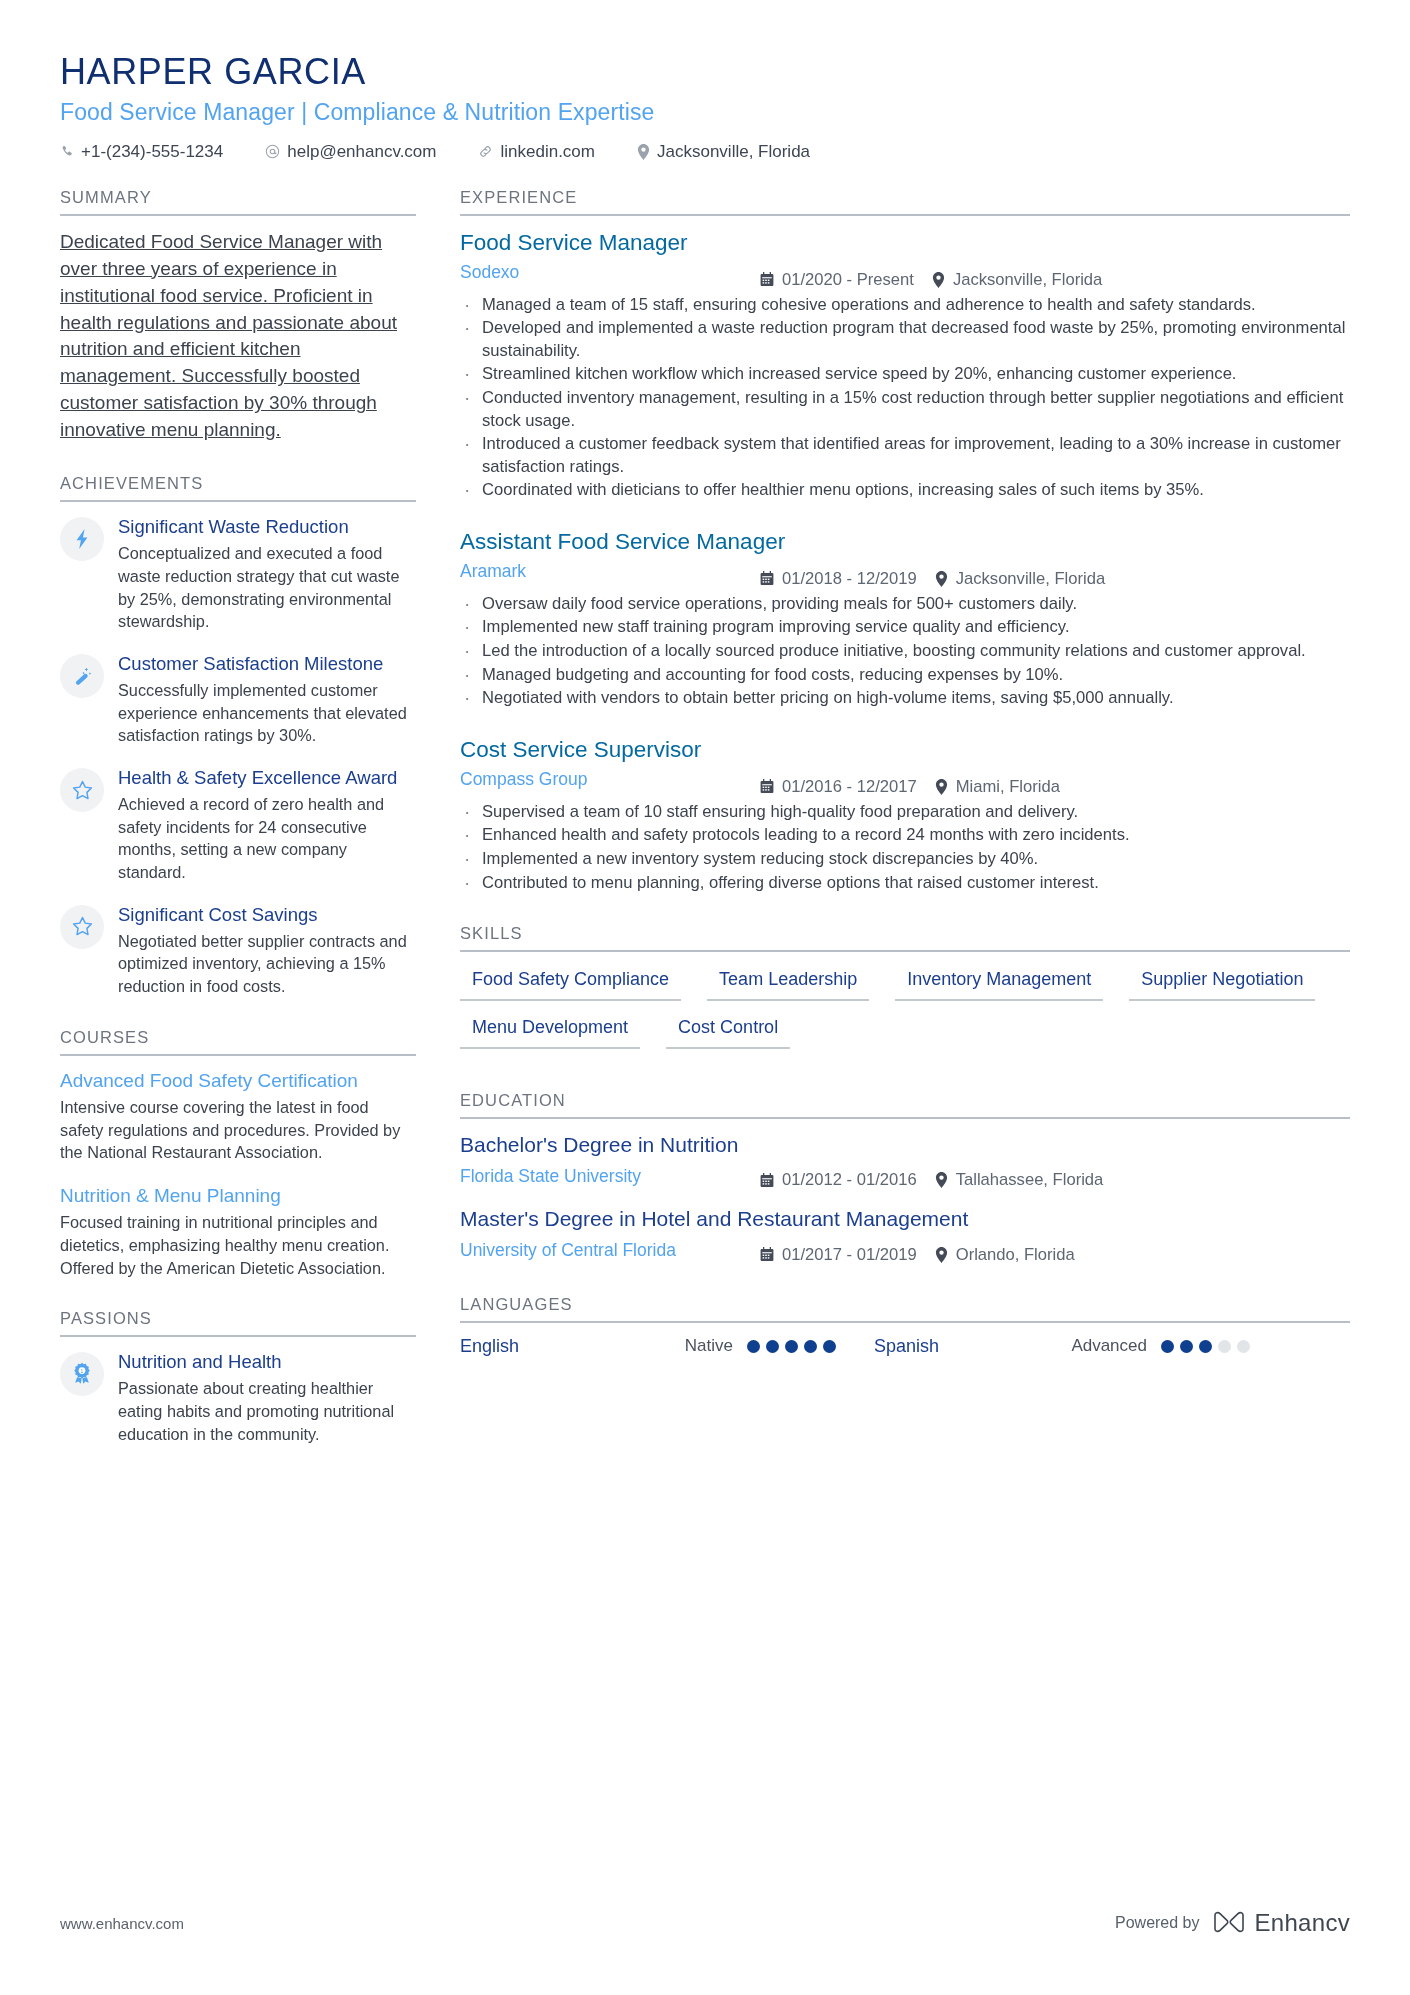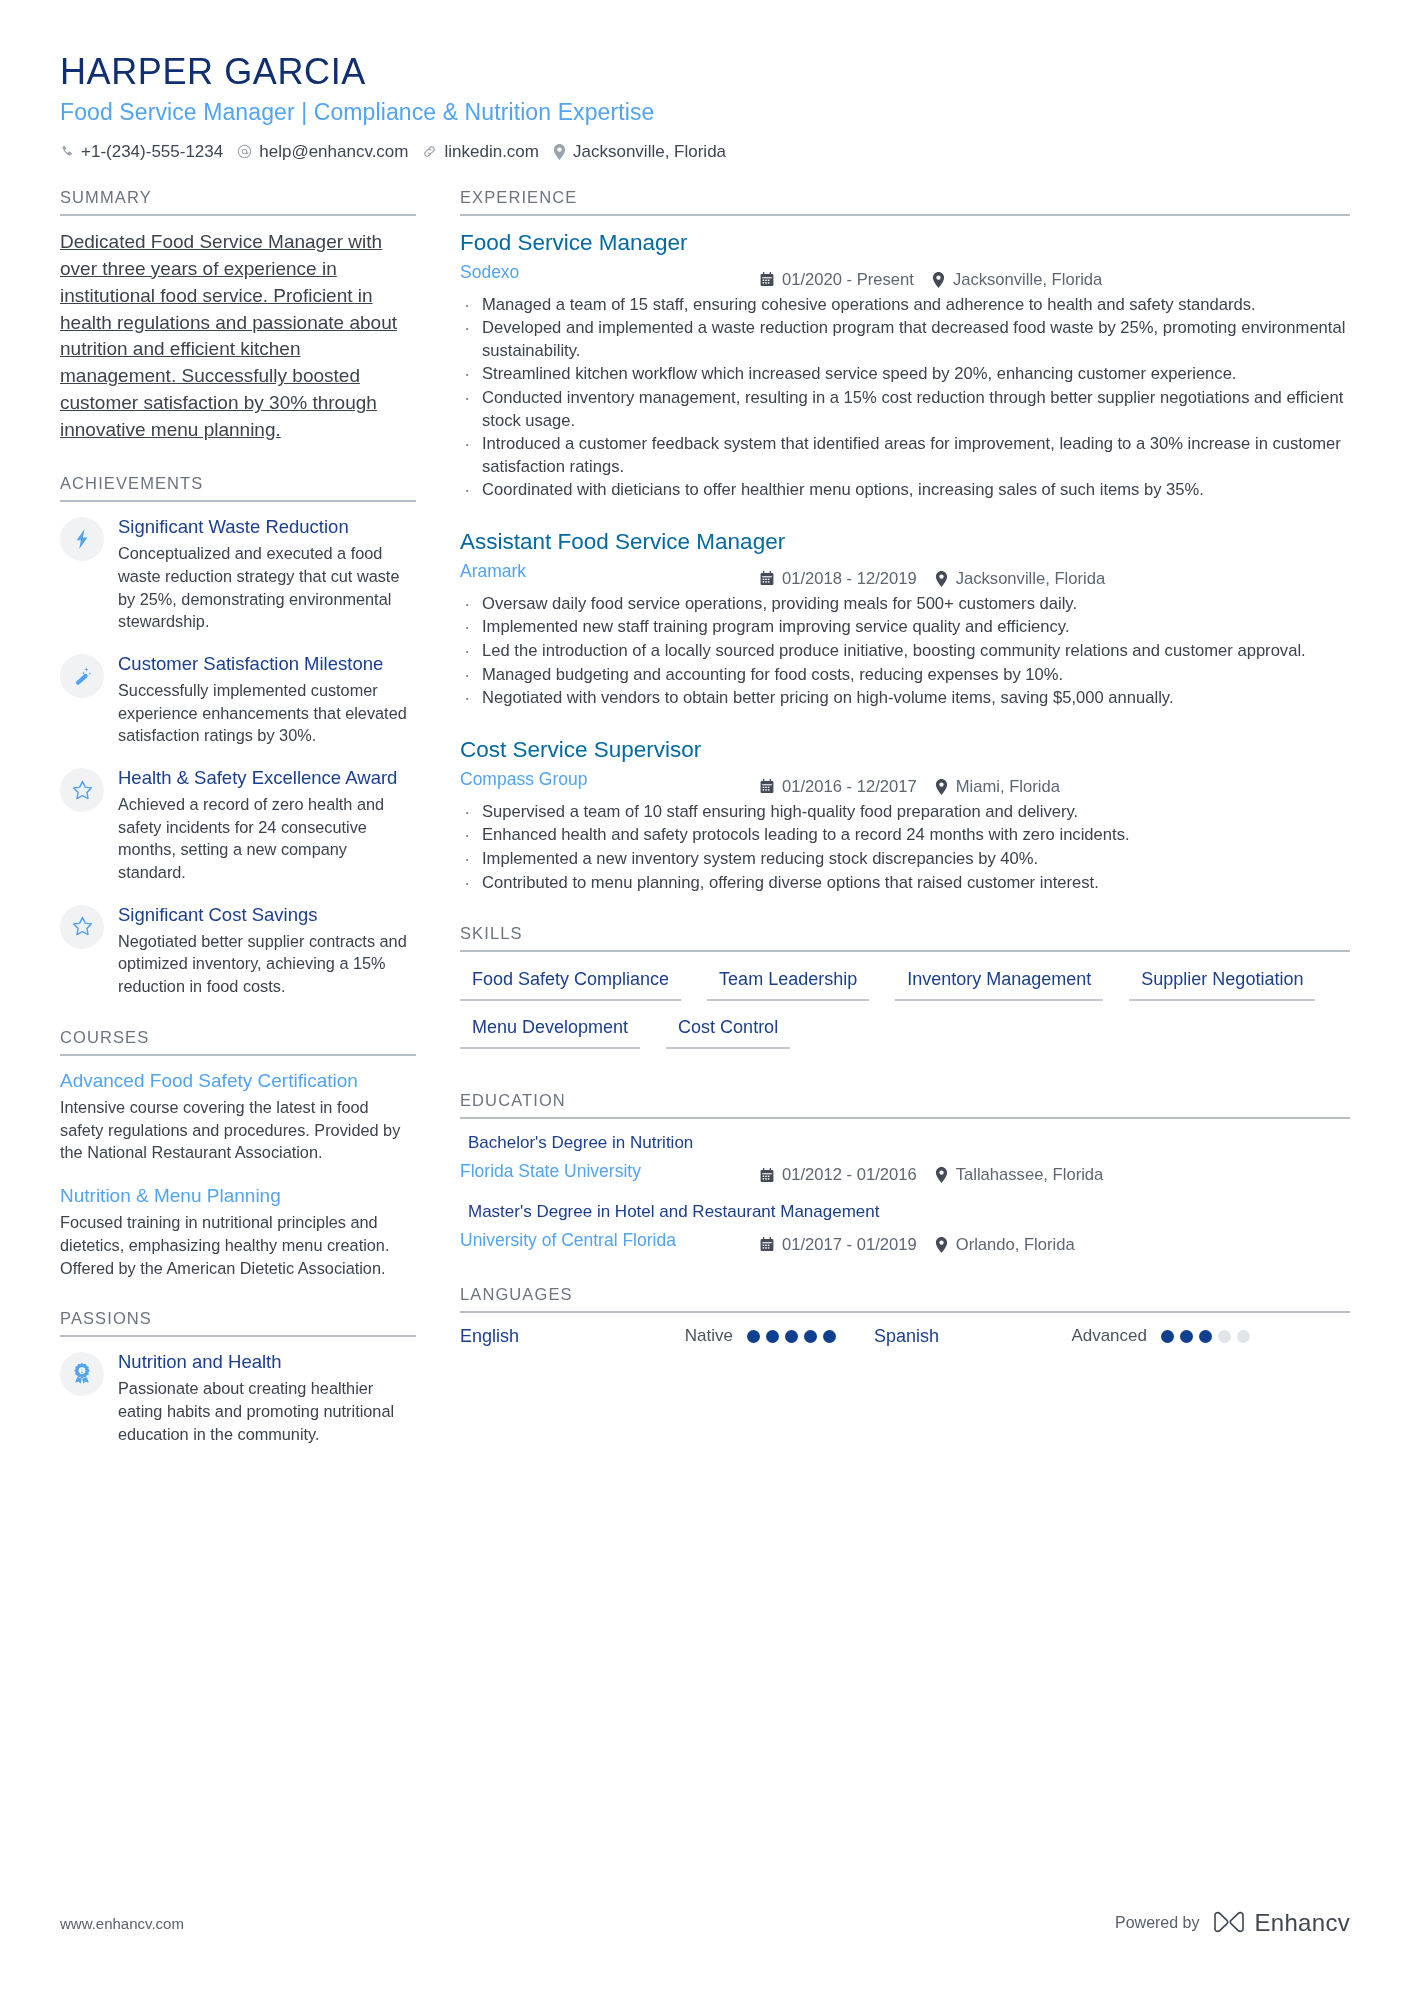--- a/index.html
+++ b/index.html
@@ -28,21 +28,21 @@
   .hdr-title {
     font-size: 23px;
     color: #52a3f0;
     margin-top: 7px;
     font-weight: 400;
     letter-spacing: .1px;
   }
   .contact-row {
     display: flex;
     align-items: flex-start;
-    gap: 14px;
+    gap: 42px;
     margin-top: 16px;
     font-size: 17px;
     color: #3e4653;
   }
   .contact-item { display: flex; align-items: center; gap: 7px; white-space: nowrap; }
   .contact-item .ci { color: #9aa2ad; display: inline-flex; align-items: center; }
   .contact-item .ci svg { display: block; }
 
   
   .body-cols {
@@ -180,25 +180,24 @@
     color: #1b3e8f;
     padding: 4px 12px 9px 12px;
     border-bottom: 2px solid #c4c9d0;
     margin-bottom: 12px;
   }
 
   
   .edu { margin-bottom: 16px; }
   .edu:last-child { margin-bottom: 0; }
   .edu-degree {
-    font-size: 17px;
+    font-size: 21px;
     color: #1b3e8f;
     line-height: 1.25;
     margin-bottom: 4px;
-    margin-left: 8px;
   }
   .edu-meta {
     display: flex;
     align-items: center;
     font-size: 16.6px;
   }
   .edu-school {
     color: #52a3f0;
     flex: 0 0 300px;
     font-size: 17.5px;

